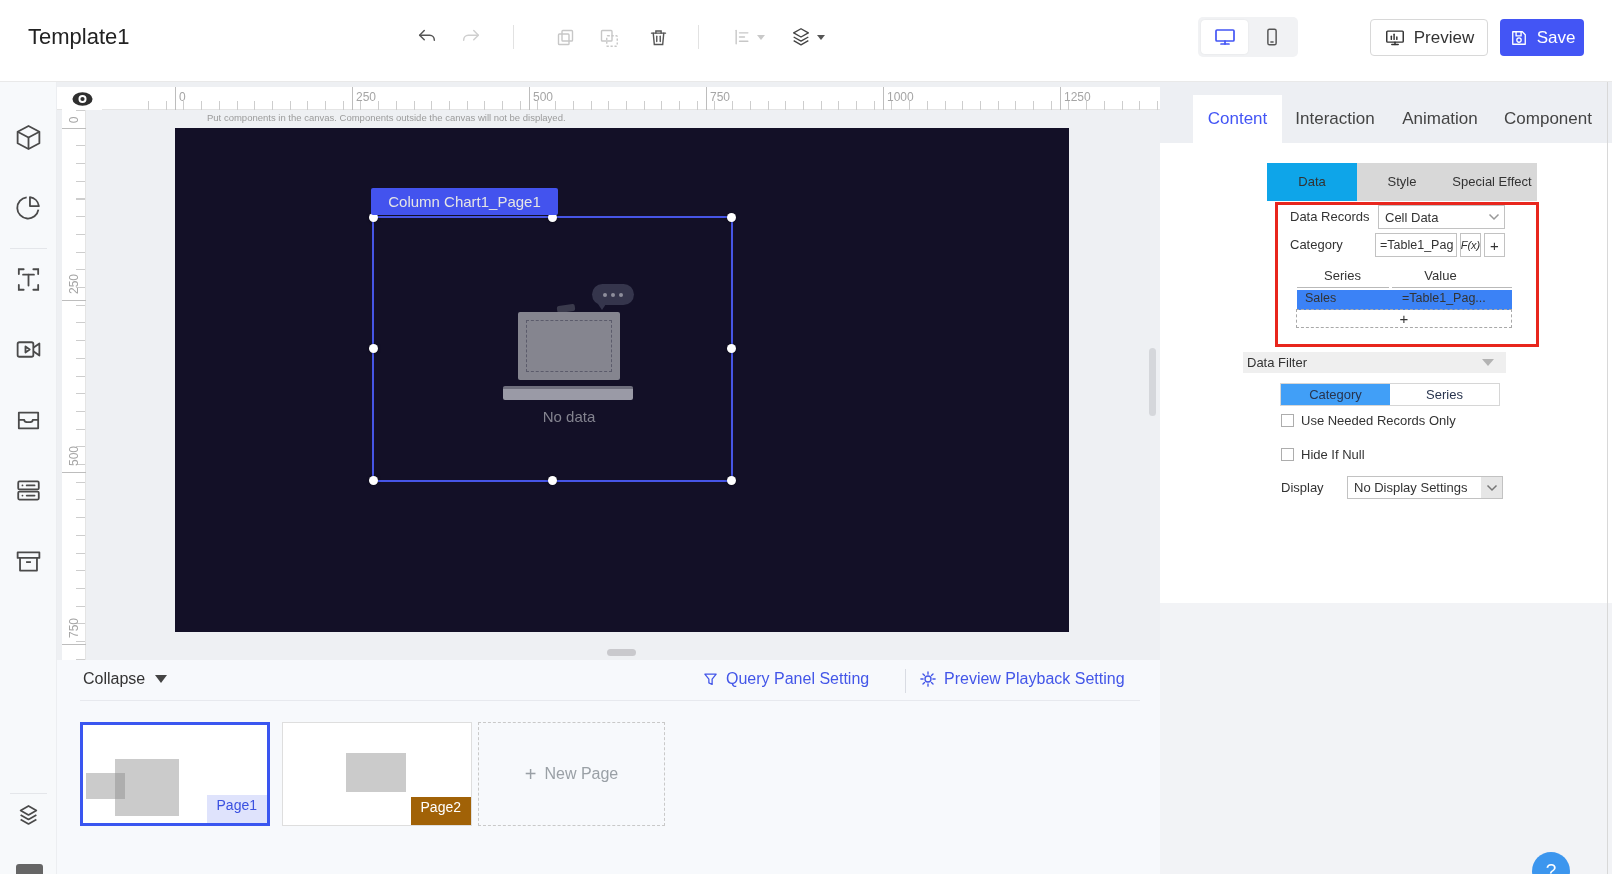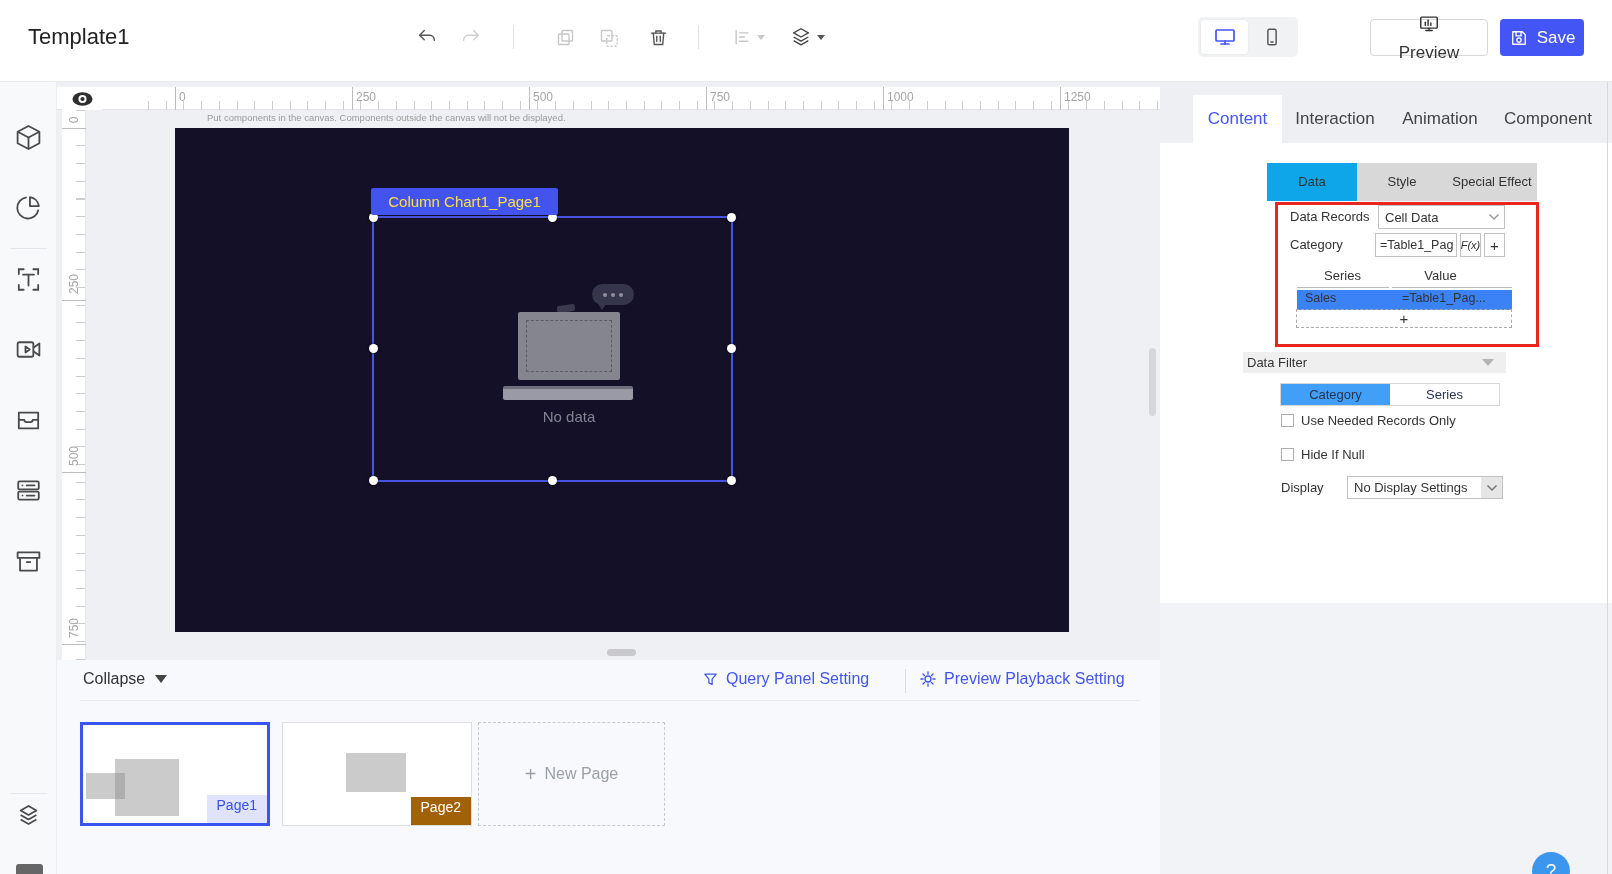--- a/index.html
+++ b/index.html
@@ -10,21 +10,21 @@
   .topbar { position:absolute; left:0; top:0; width:1612px; height:82px; background:#fff; border-bottom:1px solid #e9e9e9; z-index:30; }
   .title { position:absolute; left:28px; top:24px; font-size:22px; color:#222; }
   .tbtn { position:absolute; top:22px; width:32px; height:30px; display:flex; align-items:center; justify-content:center; cursor:pointer; }
   .tdiv { position:absolute; top:25px; width:1px; height:24px; background:#e2e2e2; }
   .chev { width:0; height:0; border-left:4px solid transparent; border-right:4px solid transparent; border-top:5px solid #c9c9c9; position:absolute; top:35px; }
   .chev.dark { border-top-color:#555; }
   
   .dev-toggle { position:absolute; left:1198px; top:17px; width:100px; height:40px; background:#f1f2f4; border-radius:5px; display:flex; padding:3px; }
   .dev-seg { flex:1; display:flex; align-items:center; justify-content:center; border-radius:4px; cursor:pointer; }
   .dev-seg.active { background:#fff; box-shadow:0 0 2px rgba(0,0,0,0.08); }
-  .btn-preview { position:absolute; left:1370px; top:19px; width:118px; height:37px; background:#fff; border:1px solid #d8d8d8; border-radius:4px; display:flex; align-items:center; justify-content:center; gap:8px; font-size:17px; color:#333; cursor:pointer;flex-direction:column; }
+  .btn-preview { position:absolute; left:1370px; top:19px; width:118px; height:37px; background:#fff; border:1px solid #d8d8d8; border-radius:4px; display:flex; align-items:center; justify-content:center; gap:8px; font-size:17px; color:#333; cursor:pointer; }
   .btn-save { position:absolute; left:1500px; top:19px; width:84px; height:37px; background:#4355f5; border:none; border-radius:4px; display:flex; align-items:center; justify-content:center; gap:8px; font-size:17px; color:#fff; cursor:pointer; }
 
   
   .sidebar { position:absolute; left:0; top:82px; width:57px; height:792px; background:#f7f9fb; border-right:1px solid #eceef1; z-index:20; }
   .side-icon { position:absolute; left:13px; width:31px; height:31px; display:flex; align-items:center; justify-content:center; cursor:pointer; }
   .side-div { position:absolute; left:10px; width:37px; height:1px; background:#e4e6ea; }
   .side-partial { position:absolute; left:16px; top:864px; width:27px; height:10px; background:#666; border-radius:3px 3px 0 0; z-index:21; }
 
   
   .ruler-corner { position:absolute; left:62px; top:87px; width:40px; height:23px; background:#fff; z-index:12; display:flex; align-items:center; justify-content:center; }
@@ -35,21 +35,21 @@
   .h-label { position:absolute; top:3px; font-size:12px; color:#a5a5a5; }
   .v-ruler { position:absolute; left:62px; top:110px; width:24px; height:550px; background:#fff; border-right:1px solid #e4e4e4; z-index:10; }
   .v-ticks { position:absolute; top:0; bottom:0; right:0; width:9px;
      background:repeating-linear-gradient(to bottom,#cdcdcd 0 1px,transparent 1px 17.7px); }
   .v-major { position:absolute; left:0; width:24px; height:1px; background:#bdbdbd; }
   .v-label { position:absolute; left:-3px; width:30px; text-align:center; font-size:12px; color:#a5a5a5; transform:rotate(-90deg); }
   .hint { position:absolute; left:207px; top:112px; font-size:9.5px; color:#9b9b9b; z-index:9; }
 
   
   .canvas { position:absolute; left:175px; top:128px; width:894px; height:504px; background:#131027; z-index:5; }
-  .comp-badge { position:absolute; left:196px; top:60px; width:187px; height:27px; background:#4353ee; color:#fde047; font-size:15px; display:flex; align-items:center; justify-content:center; border-radius:2px; z-index:8; }
+  .comp-badge { position:absolute; left:196px; top:60px; width:187px; height:27px; background:#4353ee; color:#e5e5e5; font-size:15px; display:flex; align-items:center; justify-content:center; border-radius:2px; z-index:8; }
   .selection { position:absolute; left:197px; top:88px; width:361px; height:266px; border:2px solid #4655e6; z-index:6; }
   .handle { position:absolute; width:9px; height:9px; background:#fff; border-radius:50%; box-shadow:0 0 3px rgba(0,0,0,0.5); }
   
   .laptop-screen { position:absolute; left:343px; top:184px; width:102px; height:68px; background:#85858f; border-radius:2px; }
   .laptop-screen-inner { position:absolute; left:8px; top:8px; right:8px; bottom:8px; border:1px dashed #5b5b6b; }
   .laptop-notch { position:absolute; left:382px; top:177px; width:18px; height:7px; background:#3a3a4c; border-radius:2px; transform:rotate(-8deg); }
   .laptop-base { position:absolute; left:328px; top:258px; width:130px; height:14px; background:#9a9aa6; border-radius:2px; border-top:3px solid #6f6f7d; }
   .bubble { position:absolute; left:417px; top:156px; width:42px; height:21px; background:#35354c; border-radius:11px; display:flex; align-items:center; justify-content:center; gap:4px; }
   .bubble::after { content:""; position:absolute; left:6px; bottom:-5px; width:0; height:0; border-left:4px solid transparent; border-right:4px solid transparent; border-top:6px solid #35354c; }
   .bubble .dot { width:4px; height:4px; border-radius:50%; background:#8e8e9c; }

